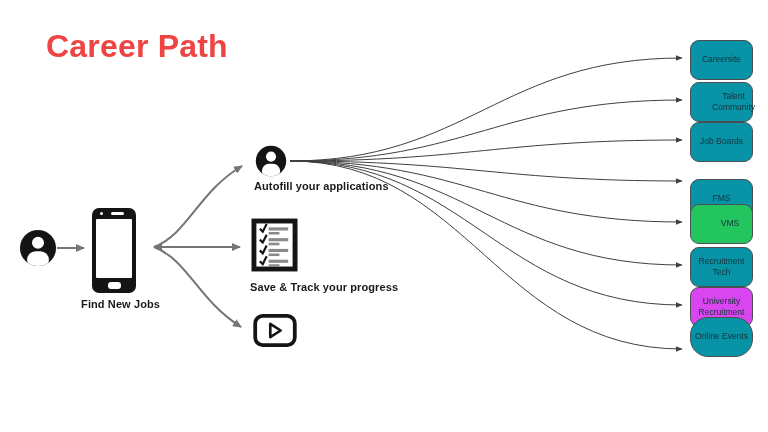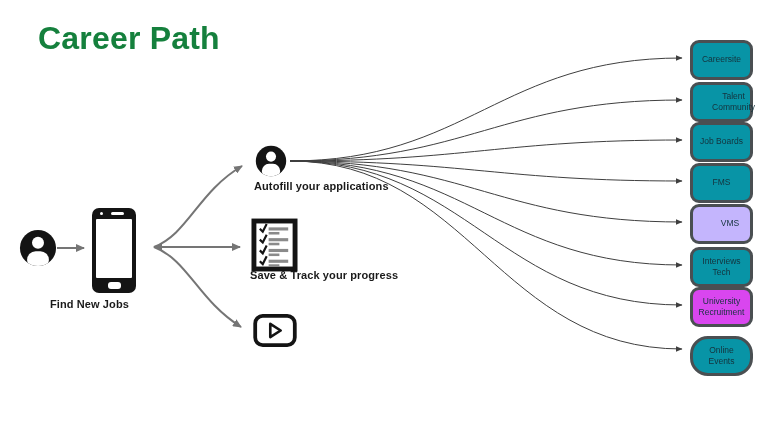--- a/index.html
+++ b/index.html
@@ -1,21 +1,21 @@
 <!DOCTYPE html>
 <html><head>
 <meta charset="utf-8">
 <style>
   html,body{margin:0;padding:0;background:#fff;}
   body{width:768px;height:432px;overflow:hidden;font-family:"Liberation Sans",sans-serif;}
   .stage{position:relative;width:768px;height:432px;background:#fff;}
 
   
-  .title{position:absolute;left:38px;top:20px;margin:0;font-size:32px;font-weight:800;
-         letter-spacing:.2px;color:#15803d;}
+  .title{position:absolute;left:38px;top:20px;margin:8px;font-size:32px;font-weight:800;
+         letter-spacing:.2px;color:#ef4444;}
   .subtitle{position:absolute;left:38px;top:64px;margin:0;font-size:13.5px;font-style:italic;
          color:#333;letter-spacing:.2px;}
 
   
   #connector-svg{position:absolute;left:0;top:0;width:768px;height:432px;}
   .main-arrow{fill:none;stroke:#757575;stroke-width:2;}
   .fan-line{fill:none;stroke:#3f3f3f;stroke-width:1;}
 
   
   .icon{position:absolute;}
@@ -30,38 +30,38 @@
          border-radius:7px;}
   .phone-screen{position:absolute;left:4px;right:4px;top:11px;bottom:15px;background:#fff;
          border-radius:1px;}
   .phone-cam{position:absolute;left:8px;top:4px;width:3px;height:3px;border-radius:50%;background:#fff;}
   .phone-speaker{position:absolute;left:19px;top:4px;width:13px;height:3px;border-radius:2px;background:#fff;}
   .phone-home{position:absolute;left:50%;bottom:4px;width:13px;height:7px;margin-left:-6.5px;
          border-radius:3px;background:#fff;}
 
   
   .label{position:absolute;font-weight:700;font-size:11px;color:#1a1a1a;letter-spacing:.1px;white-space:nowrap;}
-  .find-label{left:50px;top:298px;width:96px;text-align:left;}
+  .find-label{left:64px;top:298px;width:96px;text-align:right;}
   .autofill-label{left:254px;top:180px;}
-  .save-label{left:250px;top:269px;text-align:center;}
+  .save-label{left:250px;top:281px;text-align:center;}
   .prep-label{left:255px;top:350px;}
 
   
   .endpoint{position:absolute;left:690px;width:63px;height:40px;border-radius:9px;
-    background:#0894a6;border:3px solid #eab308;color:#15323c;
+    background:#0894a6;border:1px solid #eab308;color:#15323c;
     display:flex;align-items:center;justify-content:center;text-align:center;
     font-size:8.5px;line-height:1.3;font-weight:500;padding:1px 3px;box-sizing:border-box;}
   .endpoint:nth-of-type(1){top:40px;}
   .endpoint:nth-of-type(2){top:82px;padding-left:27px;}
   .endpoint:nth-of-type(3){top:122px;}
-  .endpoint:nth-of-type(4){top:163px;}
+  .endpoint:nth-of-type(4){top:179px;}
   .endpoint:nth-of-type(5){top:204px;}
   .endpoint:nth-of-type(6){top:247px;}
   .endpoint:nth-of-type(7){top:287px;}
-  .endpoint:nth-of-type(8){top:336px;border-radius:18px;}
+  .endpoint:nth-of-type(8){top:317px;border-radius:18px;}
 </style>
 </head>
 <body>
 
 <div class="stage">
 
   <h1 class="title">Career Path</h1>
 
   <svg id="connector-svg" viewBox="0 0 768 432" xmlns="http://www.w3.org/2000/svg">
     <defs>
@@ -155,19 +155,19 @@
       <rect x="2" y="2" width="42" height="31" rx="8" fill="#fff" stroke="#141414" stroke-width="4"></rect>
       <path d="M18 10.5 L29 17.5 L18 24.5 Z" fill="none" stroke="#141414" stroke-width="2.8" stroke-linejoin="round"></path>
     </svg>
   </div>
 
   <div id="endpoints">
     <div class="endpoint" style="background: rgb(8, 148, 166); border-color: rgb(74, 79, 82); color: rgb(21, 50, 60);">Careersite</div>
     <div class="endpoint" style="background: rgb(8, 148, 166); border-color: rgb(74, 79, 82); color: rgb(21, 50, 60);">Talent Community</div>
     <div class="endpoint" style="background: rgb(8, 148, 166); border-color: rgb(74, 79, 82); color: rgb(21, 50, 60);">Job Boards</div>
     <div class="endpoint" style="background: rgb(8, 148, 166); border-color: rgb(74, 79, 82); color: rgb(21, 50, 60);">FMS</div>
-    <div class="endpoint" style="background: #c4b5fd; border-color: rgb(74, 79, 82); color: rgb(21, 50, 60); padding-left: 20px;">VMS</div>
-    <div class="endpoint" style="background: rgb(8, 148, 166); border-color: rgb(74, 79, 82); color: rgb(21, 50, 60);">Interviews Tech</div>
+    <div class="endpoint" style="background: #22c55e; border-color: rgb(74, 79, 82); color: rgb(21, 50, 60); padding-left: 20px;">VMS</div>
+    <div class="endpoint" style="background: rgb(8, 148, 166); border-color: rgb(74, 79, 82); color: rgb(21, 50, 60);">Recruitment Tech</div>
     <div class="endpoint" style="background: #d946ef; border-color: rgb(74, 79, 82); color: rgb(21, 50, 60);">University Recruitment</div>
     <div class="endpoint" style="background: rgb(8, 148, 166); border-color: rgb(74, 79, 82); color: rgb(21, 50, 60);">Online Events</div>
   </div>
 
 </div>
 
 </body></html>

